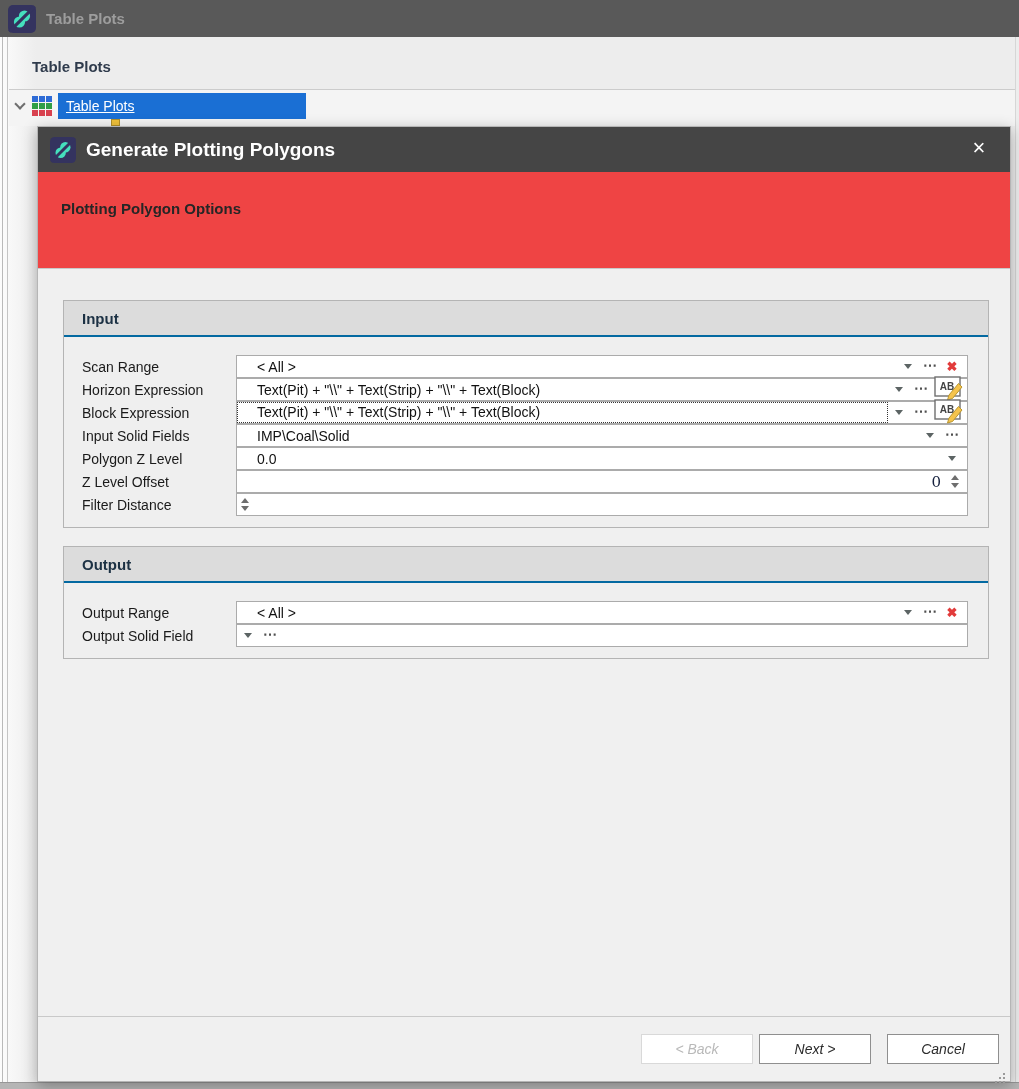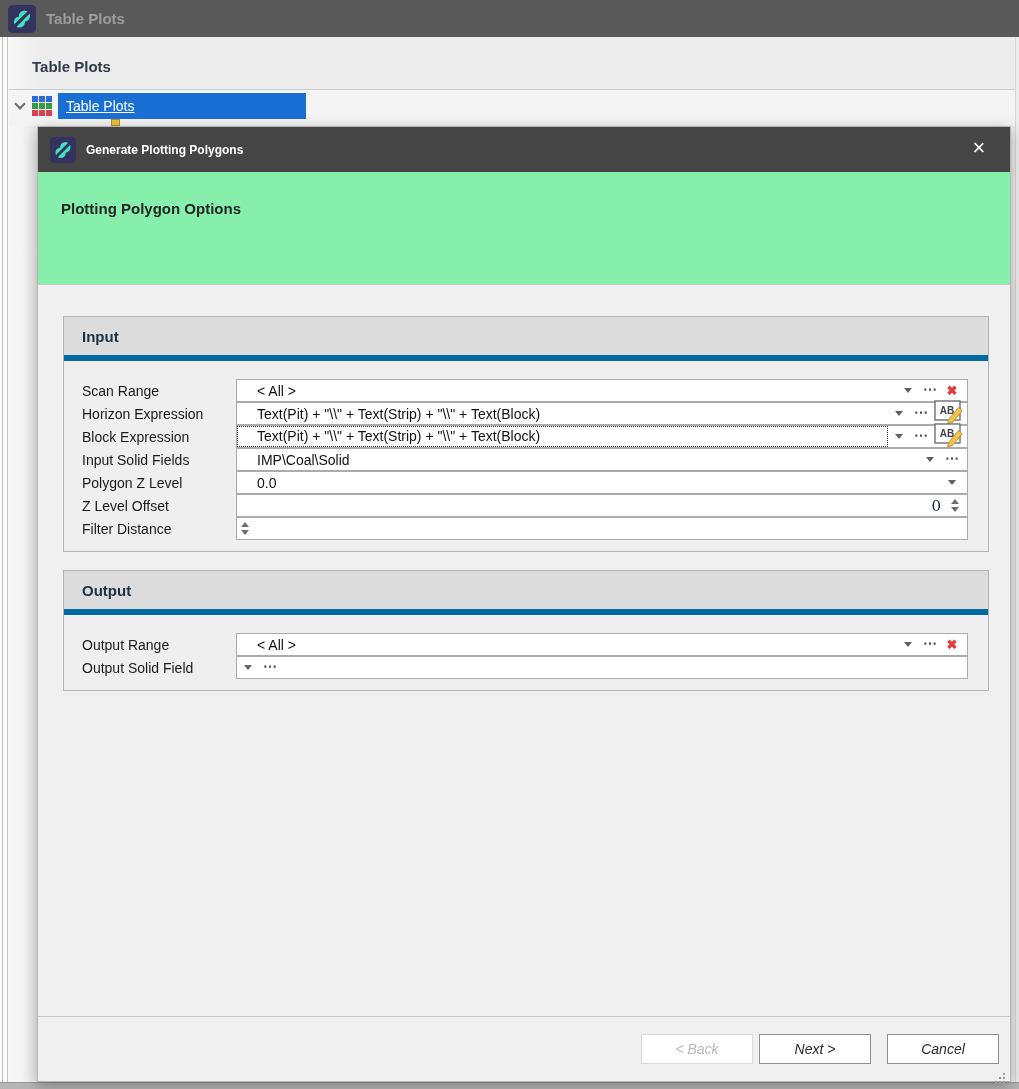--- a/index.html
+++ b/index.html
@@ -36,33 +36,33 @@
   .gi-b { background:#2e6bd6; } .gi-g { background:#2f9e46; } .gi-r { background:#d8414f; }
   .tree-sel { background:#1a6fd4; color:#ffffff; height:26px; width:248px; display:flex; align-items:center;
     padding-left:8px; }
   .tree-sel span { text-decoration:underline; font-size:14px; }
   .yellow-sliver { position:absolute; left:111px; top:119px; width:9px; height:7px; background:#f0c13a; border:1px solid #b18f2b; }
 
   
   .dialog { position:absolute; left:37px; top:126px; width:974px; height:956px; background:#ffffff;
     border:1px solid #b5b5b5; box-shadow:0 4px 14px rgba(0,0,0,0.30); display:flex; flex-direction:column; }
   .dlg-header { height:45px; background:#454545; display:flex; align-items:center; padding-left:12px; position:relative; flex:0 0 auto; }
-  .dlg-header .dlg-title { color:#ffffff; font-weight:bold; font-size:12px; margin-left:10px; }
+  .dlg-header .dlg-title { color:#ffffff; font-weight:bold; font-size:19px; margin-left:10px; }
   .dlg-close { position:absolute; right:18px; top:8px; color:#ffffff; font-size:22px; line-height:26px;
     width:26px; text-align:center; cursor:pointer; font-weight:normal; }
-  .dlg-white { height:112px; background:#86efac; flex:0 0 auto; }
+  .dlg-white { height:96px; background:#ef4444; flex:0 0 auto; }
   .dlg-section-title { font-weight:bold; font-size:15px; color:#262626; padding:28px 0 0 23px; }
   .dlg-content { flex:1 1 auto; background:#f0f0f0; border-top:1px solid #c9c9c9; padding:31px 21px 0 25px; }
   .dlg-footer { flex:0 0 65px; background:#f0f0f0; border-top:1px solid #c9c9c9; position:relative;
     display:flex; align-items:center; justify-content:flex-end; padding-right:11px; }
 
   
   .group { border:1px solid #b4b4b4; background:#efefef; }
   .group + .group { margin-top:18px; }
-  .group-header { height:44px; background:#dcdcdc; border-bottom:6px solid #0369a1; display:flex; align-items:center; }
+  .group-header { height:36px; background:#dcdcdc; border-bottom:2px solid #0369a1; display:flex; align-items:center; }
   .group-header span { font-weight:bold; font-size:15px; color:#1c3144; margin-left:18px; }
   .group-body { padding:18px 20px 11px 18px; display:flex; flex-direction:column; }
 
   .row { display:flex; align-items:center; height:23px; }
   .rlabel { width:154px; flex:0 0 154px; color:#1a1a1a; font-size:14px; }
   .field { flex:1 1 auto; height:23px; background:#ffffff; border:1px solid #ababab;
     display:flex; align-items:center; padding:0 4px 0 0; position:relative; }
   .fval { flex:1 1 auto; padding-left:20px; font-size:14px; color:#111111; white-space:nowrap; overflow:hidden; }
   .fval.dotted { outline:1px dotted #333333; outline-offset:-1px; height:21px; line-height:21px; }
   .fval.numval { text-align:right; font-family:"DejaVu Serif", serif; color:#16213e; padding-right:6px; font-size:15px; }

